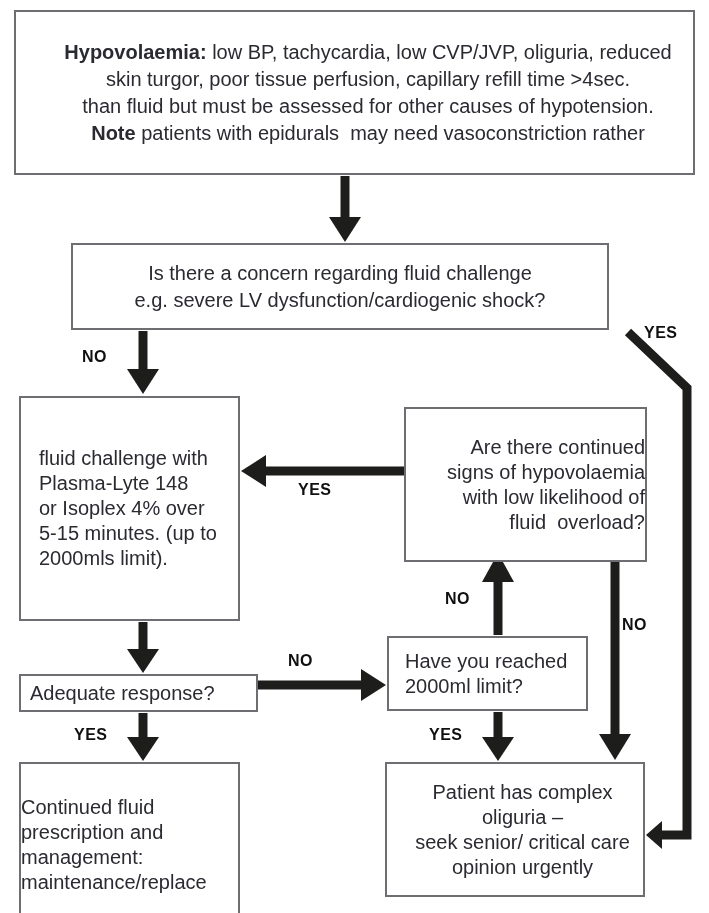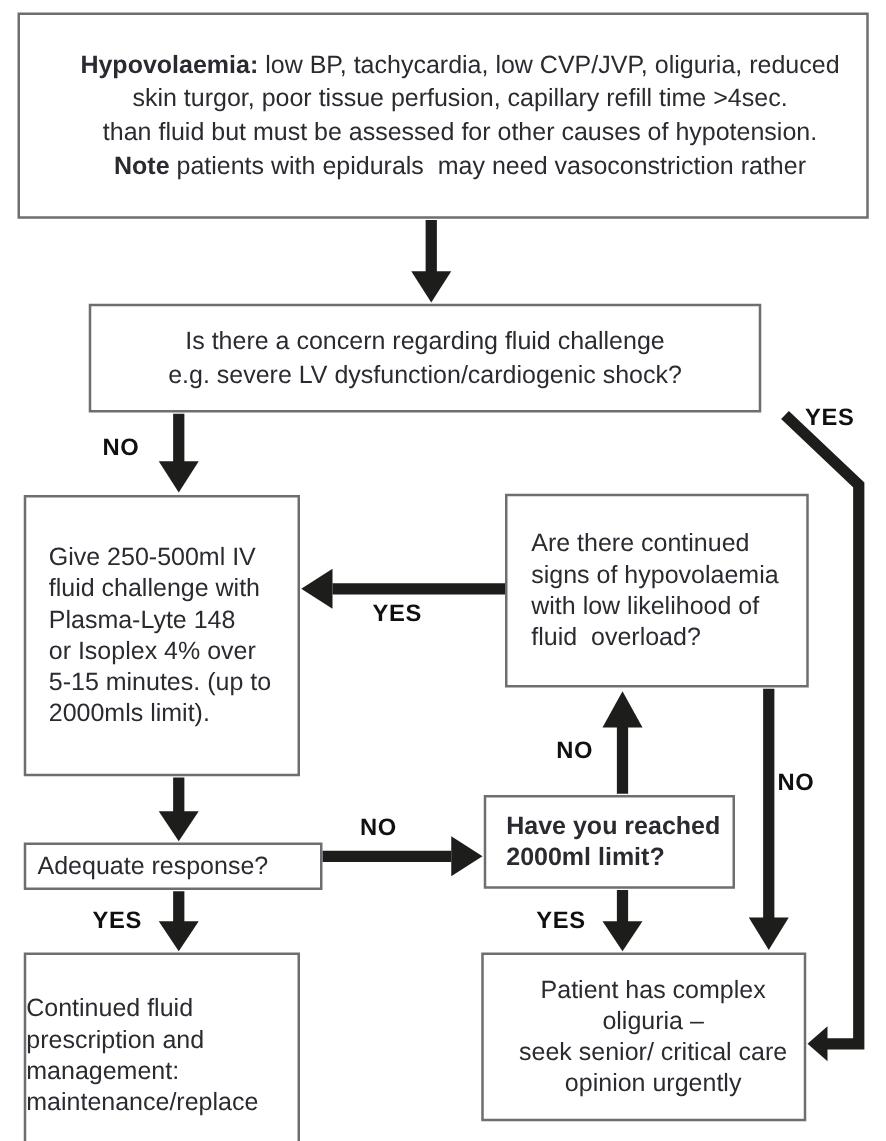--- a/index.html
+++ b/index.html
@@ -10,21 +10,21 @@
   #arrow-layer{position:absolute;left:0;top:0;width:709px;height:913px;}
   .node{
     position:absolute;box-sizing:border-box;border:2px solid #6d6e71;background:#ffffff;
     display:flex;flex-direction:column;justify-content:center;
   }
   .line{white-space:pre;font-size:20px;line-height:25px;}
   .node.center .line{text-align:center;}
   .node.big .line{line-height:27px;}
   .b{font-weight:bold;}
   .edge-label{
-    position:absolute;font-weight:bold;font-size:19px;color:#101010;
+    position:absolute;font-weight:bold;font-size:16px;color:#101010;
     letter-spacing:0.5px;white-space:pre;
   }
 </style>
 </head>
 <body>
 
 <div id="canvas">
 
   <svg id="arrow-layer" viewBox="0 0 709 913" xmlns="http://www.w3.org/2000/svg">
     <g stroke="#1d1d1b" stroke-width="9" fill="none">
@@ -77,40 +77,39 @@
     <div class="line"><span>than fluid but must be assessed for other causes of hypotension.</span></div>
     <div class="line"><span class="b">Note</span><span> patients with epidurals  may need vasoconstriction rather</span></div>
   </div>
 
   <div class="node center big" style="left:71px;top:243px;width:538px;height:87px;">
     <div class="line"><span>Is there a concern regarding fluid challenge</span></div>
     <div class="line"><span>e.g. severe LV dysfunction/cardiogenic shock?</span></div>
   </div>
 
   <div class="node" style="left:19px;top:396px;width:221px;height:225px;padding-left:18px;">
-    <div class="line"><span>Give 250-500ml IV</span></div>
     <div class="line"><span>fluid challenge with</span></div>
     <div class="line"><span>Plasma-Lyte 148</span></div>
     <div class="line"><span>or Isoplex 4% over</span></div>
     <div class="line"><span>5-15 minutes. (up to</span></div>
     <div class="line"><span>2000mls limit).</span></div>
   </div>
 
-  <div class="node" style="left:404px;top:395px;width:243px;height:155px;padding-left:19px;">
+  <div class="node" style="left:404px;top:407px;width:243px;height:155px;padding-left:19px;align-items:flex-end;">
     <div class="line"><span>Are there continued</span></div>
     <div class="line"><span>signs of hypovolaemia</span></div>
     <div class="line"><span>with low likelihood of</span></div>
     <div class="line"><span>fluid  overload?</span></div>
   </div>
 
   <div class="node" style="left:19px;top:674px;width:239px;height:38px;padding-left:9px;">
     <div class="line"><span>Adequate response?</span></div>
   </div>
 
-  <div class="node" style="left:387px;top:636px;width:201px;height:75px;padding-left:16px;font-weight:bold;">
+  <div class="node" style="left:387px;top:636px;width:201px;height:75px;padding-left:16px;">
     <div class="line"><span>Have you reached</span></div>
     <div class="line"><span>2000ml limit?</span></div>
   </div>
 
   <div class="node" style="left:19px;top:762px;width:221px;height:166px;">
     <div class="line"><span>Continued fluid</span></div>
     <div class="line"><span>prescription and</span></div>
     <div class="line"><span>management:</span></div>
     <div class="line"><span>maintenance/replace</span></div>
   </div>

